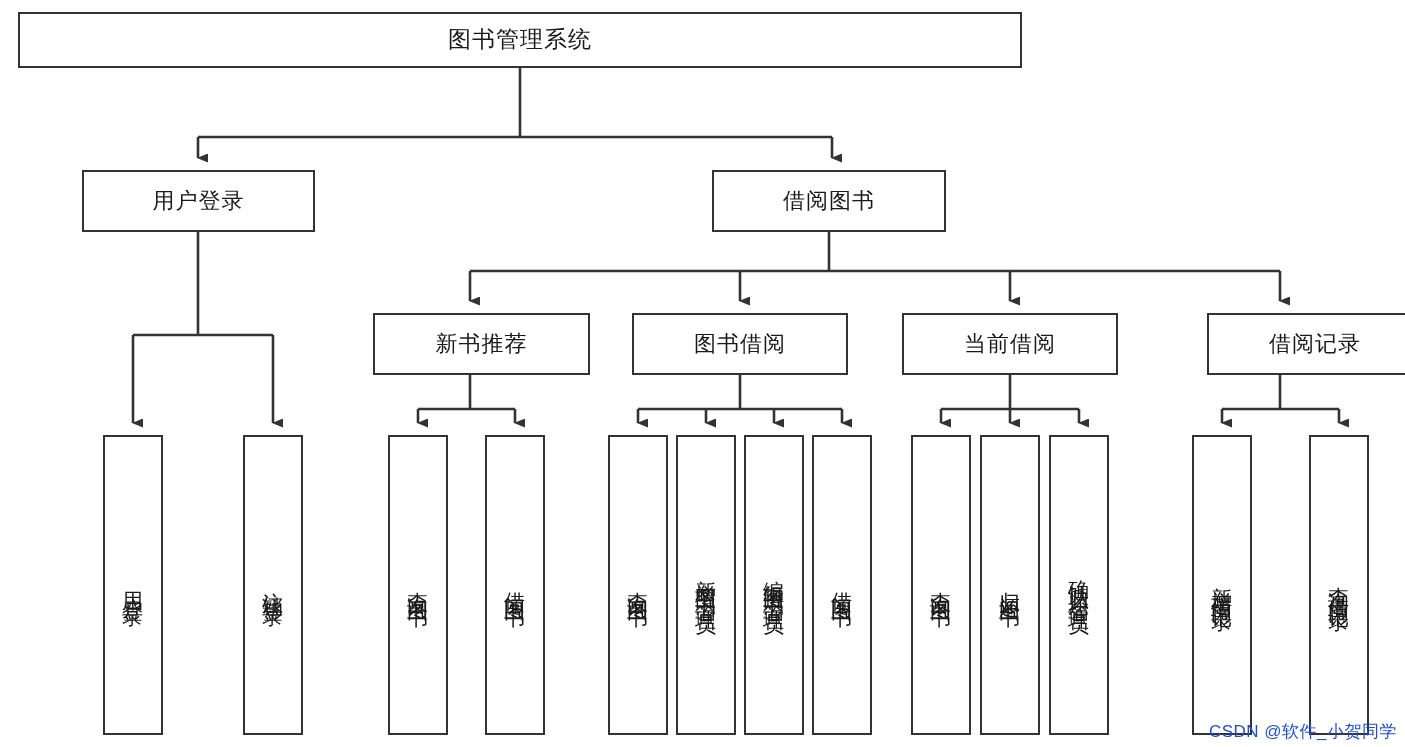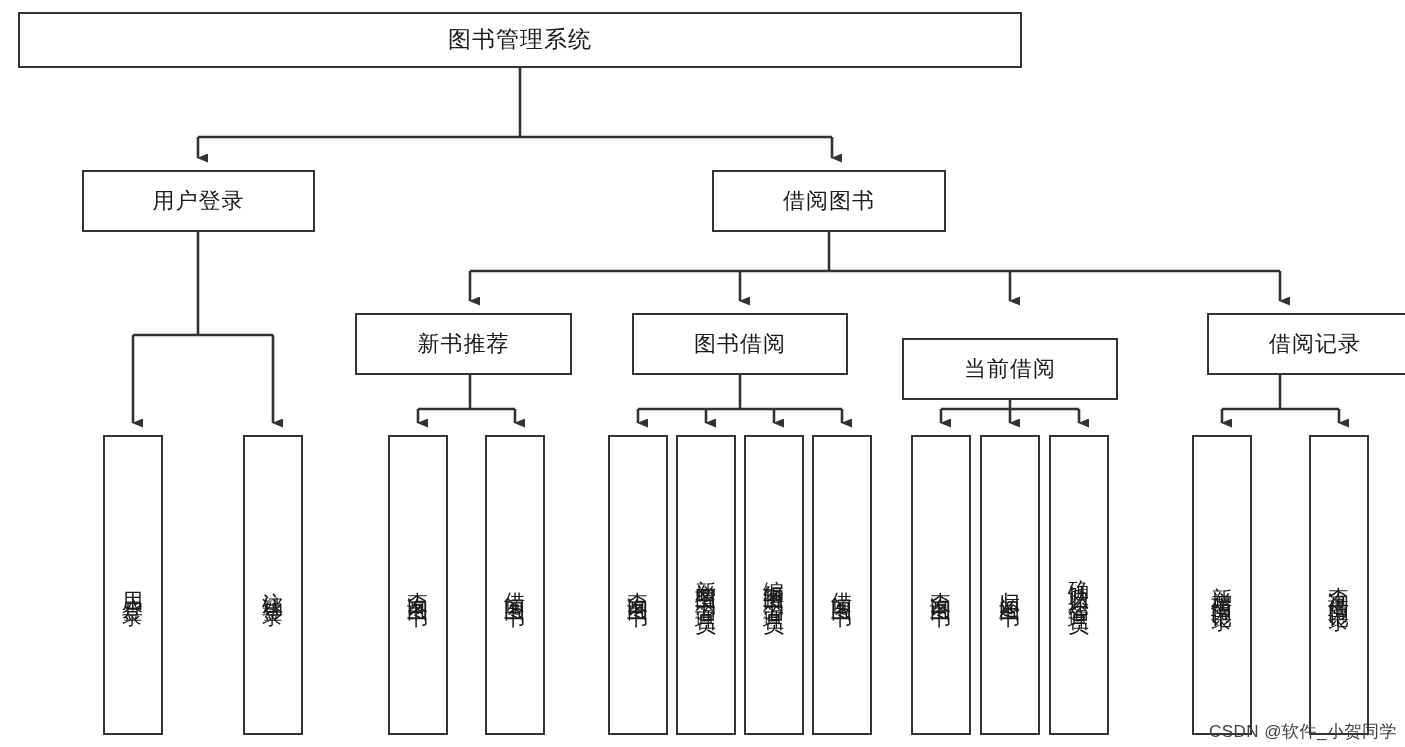--- a/index.html
+++ b/index.html
@@ -61,21 +61,21 @@
     writing-mode: vertical-rl;
     text-orientation: upright;
     white-space: nowrap;
     letter-spacing: 5px;
   }
   #watermark {
     position: absolute;
     right: 8px;
     bottom: 4px;
     font-size: 17px;
-    color: #404040;
+    color: #1d4ed8;
     letter-spacing: 0.5px;
     z-index: 3;
     white-space: nowrap;
   }
 </style>
 </head>
 <body>
 
 <div id="diagram-root">
 
@@ -134,29 +134,29 @@
   </div>
 
   <div class="node node-horizontal" style="left:82px; top:170px; width:233px; height:62px;">
     <span>用户登录</span>
   </div>
 
   <div class="node node-horizontal" style="left:712px; top:170px; width:234px; height:62px;">
     <span>借阅图书</span>
   </div>
 
-  <div class="node node-horizontal" style="left:355px; top:313px; width:217px; height:62px;">
+  <div class="node node-horizontal" style="left:373px; top:313px; width:217px; height:62px;">
     <span>新书推荐</span>
   </div>
 
   <div class="node node-horizontal" style="left:632px; top:313px; width:216px; height:62px;text-align:right;">
     <span>图书借阅</span>
   </div>
 
-  <div class="node node-horizontal" style="left:902px; top:313px; width:216px; height:62px;margin-top:25px;">
+  <div class="node node-horizontal" style="left:902px; top:313px; width:216px; height:62px;">
     <span>当前借阅</span>
   </div>
 
   <div class="node node-horizontal" style="left:1172px; top:313px; width:216px; height:62px;margin-left:35px;">
     <span>借阅记录</span>
   </div>
 
   <div class="node node-leaf" style="left:103px; top:435px; width:60px; height:300px;">
     <span class="leaf-text">用户登录</span>
   </div>

